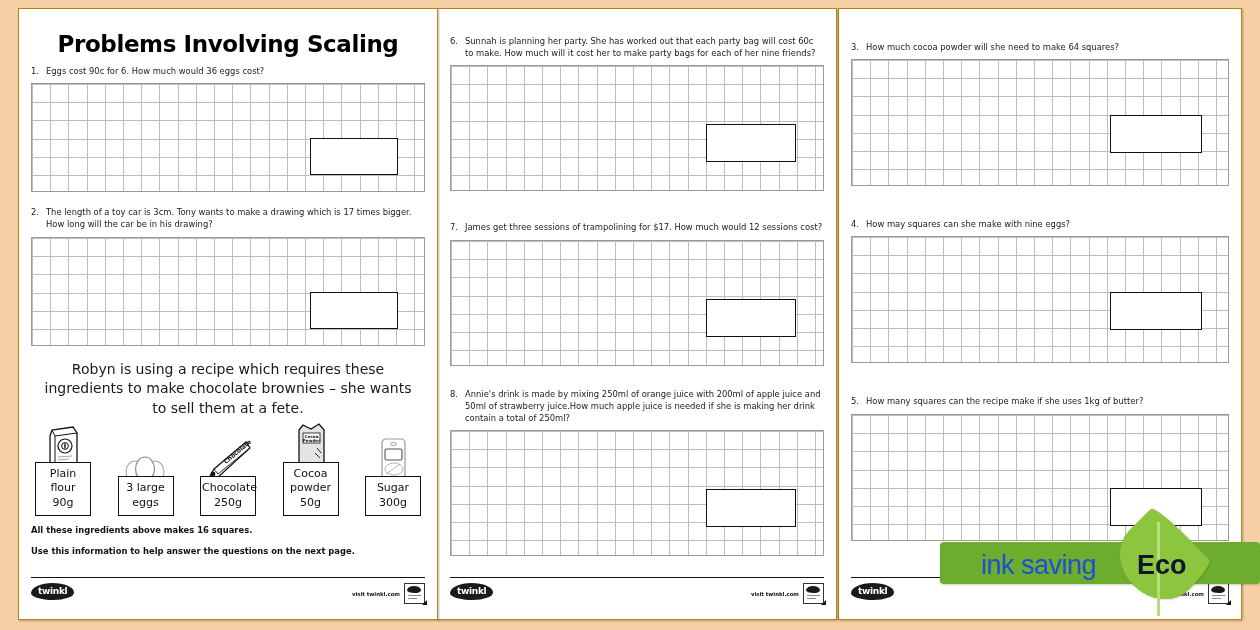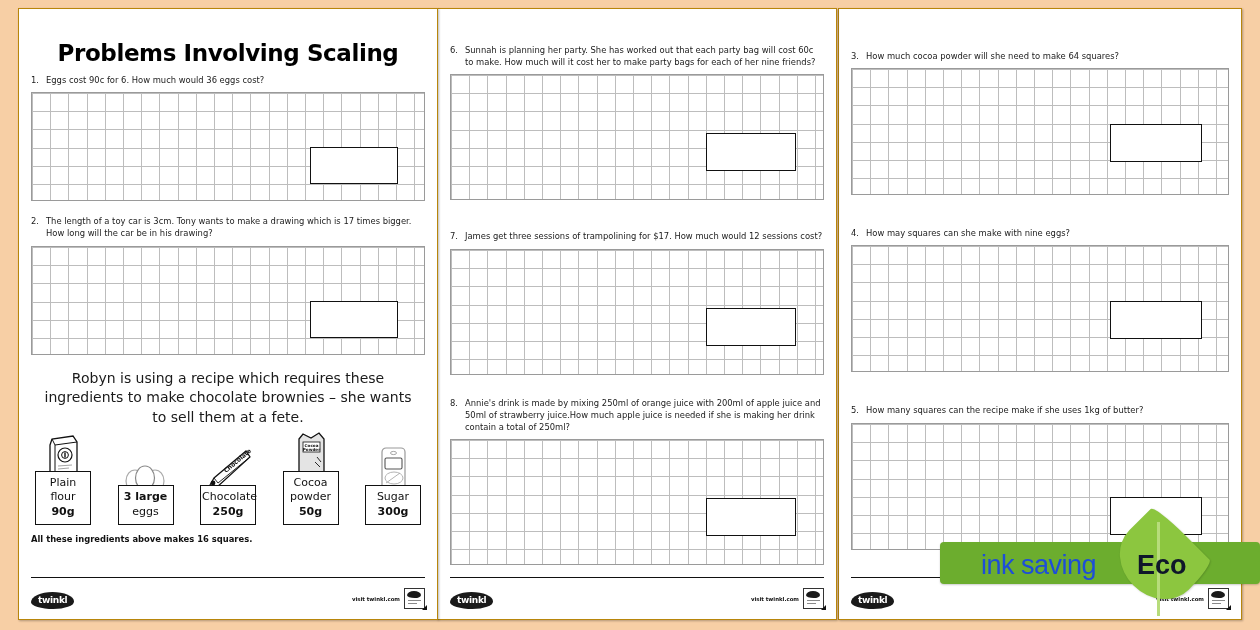--- a/index.html
+++ b/index.html
@@ -25,21 +25,21 @@
     box-sizing: border-box;
     overflow: hidden;
   }
   #page-1 { left: 18px;  width: 420px; height: 612px; z-index: 3; }
   #page-2 { left: 437px; width: 400px; height: 612px; z-index: 2; }
   #page-3 { left: 838px; width: 404px; height: 612px; z-index: 1; }
 
   .page-inner {
     position: absolute;
     left: 0; top: 0; right: 0; bottom: 0;
-    padding: 13px 12px;
+    padding: 4px 12px;
     box-sizing: border-box;
   }
 
   
   .sheet-title {
     text-align: center;
     font-size: 23px;
     font-weight: bold;
     letter-spacing: -0.4px;
     color: #000;
@@ -123,41 +123,41 @@
     font-size: 11px;
     line-height: 1.28;
     padding: 4px 1px 5px 1px;
     box-sizing: border-box;
     margin-top: -6px;
     position: relative;
     z-index: 2;
     font-family: "DejaVu Sans", sans-serif;
     color: #111;
   }
-  .ing-label b { font-weight: bold; display: block; }
+  .ing-label b { font-weight: normal; display: block; }
   .recipe-note {
     text-align: left;
     font-size: 8.4px;
     font-weight: bold;
     color: #111;
     margin: 9px 0 0 0;
     font-family: "DejaVu Sans", sans-serif;
   }
   .recipe-note.second { margin-top: 11px; }
 
   
   .footer {
     position: absolute;
     left: 12px;
     right: 12px;
     bottom: 10px;
     border-top: 1.6px solid #111;
     padding-top: 5px;
     display: flex;
-    align-items: flex-end;
+    align-items: flex-start;
     justify-content: space-between;
     height: 26px;
   }
   .twinkl-logo {
     font-family: "DejaVu Sans", sans-serif;
     font-weight: bold;
     font-size: 9px;
     color: #fff;
     background: #1a1a1a;
     border-radius: 50% 50% 48% 52% / 60% 55% 45% 40%;
@@ -386,20 +386,21 @@
         </div>
         <div class="ing-label">
           <span>Sugar</span>
           <b>300g</b>
         </div>
       </div>
 
     </div>
 
     <div class="recipe-note">All these ingredients above makes 16 squares.</div>
+    <div class="recipe-note second">Use this information to help answer the questions on the next page.</div>
 
     <div class="footer">
       <span class="twinkl-logo">twinkl</span>
       <span class="footer-right">
         <span class="visit-text">visit twinkl.com</span>
         <span class="visit-badge">
           <span class="blob"></span>
             <span class="ln ln1"></span>
             <span class="ln ln2"></span>
             <span class="pencil"></span>

